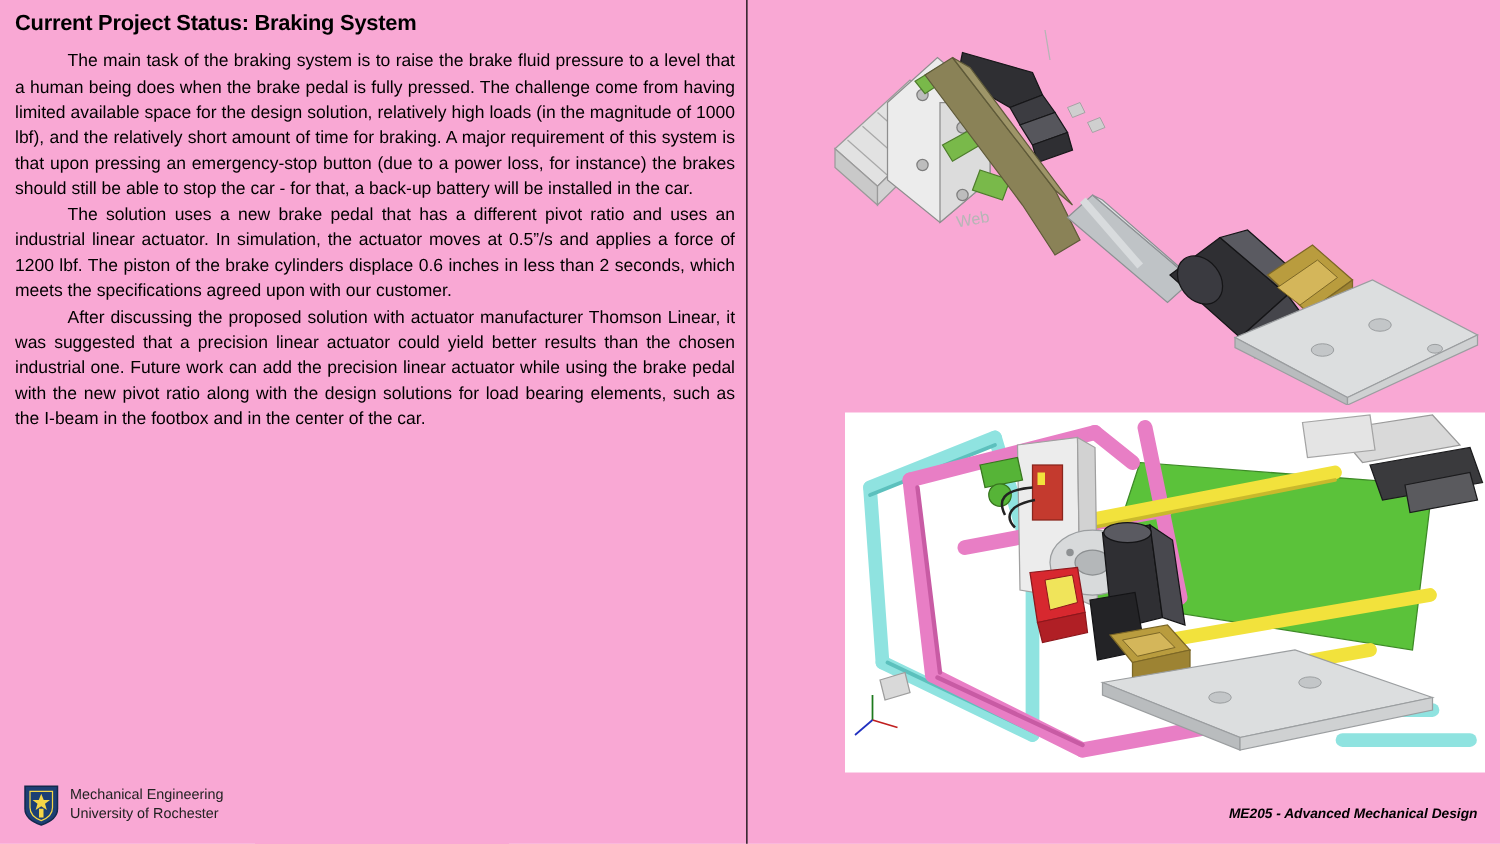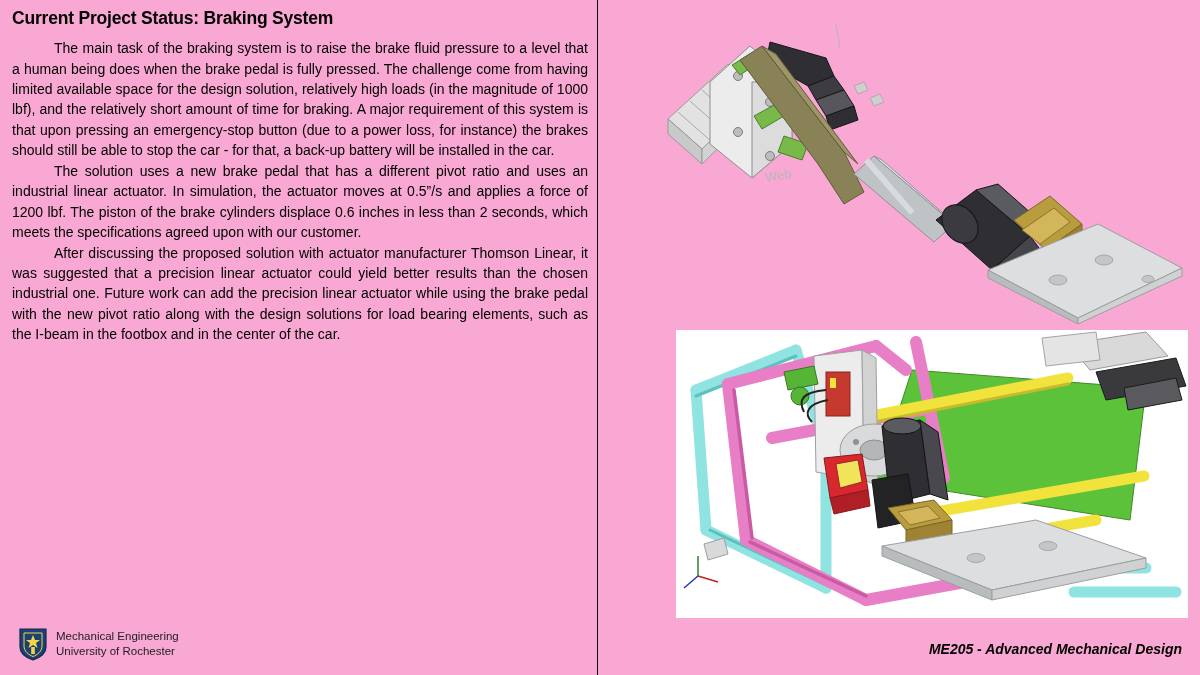--- a/index.html
+++ b/index.html
@@ -103,21 +103,21 @@
     left: 78px;
     top: 330px;
     width: 512px;
     height: 288px;
     background: #ffffff;
   }
   .course-label {
     position: absolute;
     right: 18px;
     bottom: 18px;
-    font-size: 14px;
+    font-size: 11px;
     font-style: italic;
     font-weight: bold;
     color: #000;
   }
   svg { display: block; }
 </style>
 </head>
 <body>
 
 <div class="slide">

